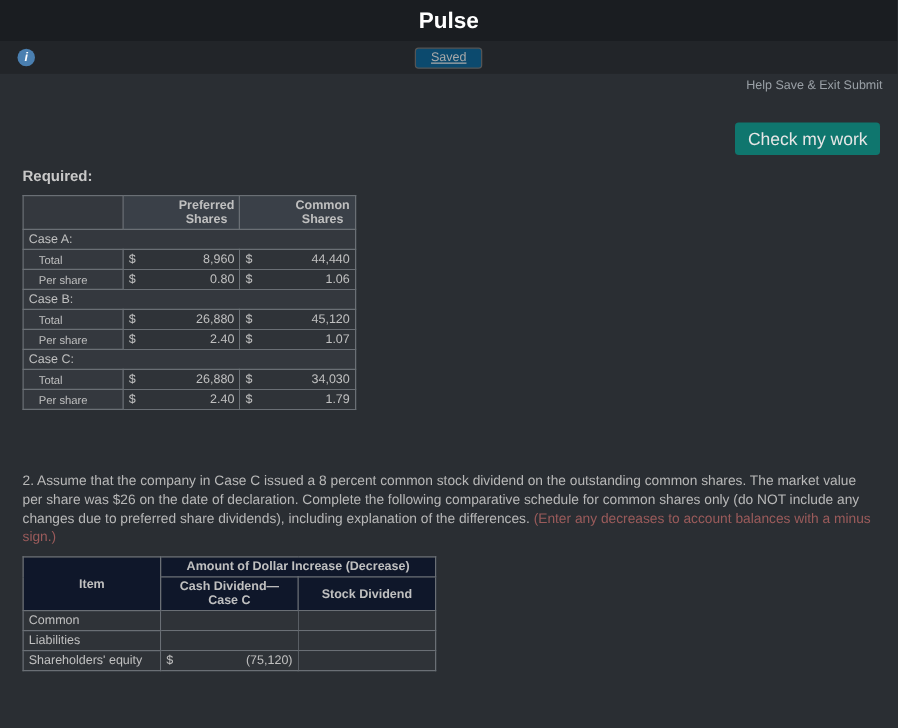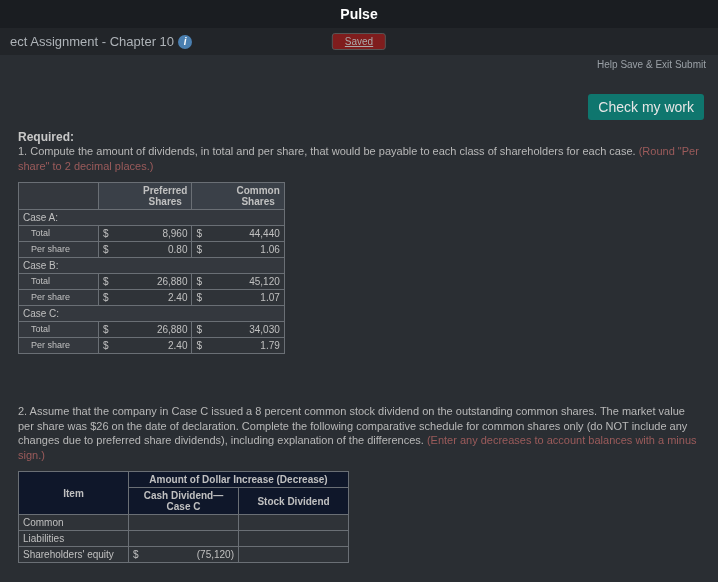--- a/index.html
+++ b/index.html
@@ -11,21 +11,21 @@
       height: 582px;
       overflow: hidden;
       font-size: 11px;
     }
     .top-bar {
       background: #1a1d21;
       color: #fff;
       text-align: center;
       padding: 6px 0;
       font-weight: bold;
-      font-size: 14px;
+      font-size: 18px;
     }
     .assignment-bar {
       background: #222529;
       padding: 6px 10px;
       color: #aeb3b8;
       font-size: 13px;
       display: flex;
       align-items: center;
       position: relative;
     }
@@ -39,21 +39,21 @@
       font-weight: bold;
       align-items: center;
       justify-content: center;
       margin-left: 4px;
       font-style: italic;
     }
     .saved-pill {
       position: absolute;
       left: 50%;
       transform: translateX(-50%);
-      background: #7f1d1d;
+      background: #0c4a6e;
       border: 1px solid #555;
       border-radius: 3px;
       padding: 2px 12px;
       font-size: 10px;
       color: #aaa;
       text-decoration: underline;
     }
     .actions-bar {
       padding: 4px 12px 8px 0;
       text-align: right;
@@ -119,39 +119,35 @@
     .sub-col { width: 110px; text-align: center; }
   </style>
 </head>
 <body>
 
 <div class="top-bar">
   <span>Pulse</span>
 </div>
 
 <div class="assignment-bar">
-  <span>ect Assignment - Chapter 10</span>
   <span class="info-icon">i</span>
   <span class="saved-pill">Saved</span>
 </div>
 
 <div class="actions-bar">
   <span>Help</span>
   <span>Save &amp; Exit</span>
   <span>Submit</span>
 </div>
 
 <div class="check-btn">Check my work</div>
 
 <div class="content">
 
   <div class="req-heading">Required:</div>
-  <div class="prompt-text">
-    <span>1. Compute the amount of dividends, in total and per share, that would be payable to each class of shareholders for each case. </span><span class="round-note">(Round "Per share" to 2 decimal places.)</span>
-  </div>
 
   <table class="div-table">
     <tbody>
         <tr>
       <th class="row-label"></th>
       <th colspan="1" style="width:72px">Preferred Shares</th>
       <th colspan="1" style="width:72px">Common Shares</th>
     </tr>
     <tr class="case-row">
           <td colspan="3">Case A:</td>

